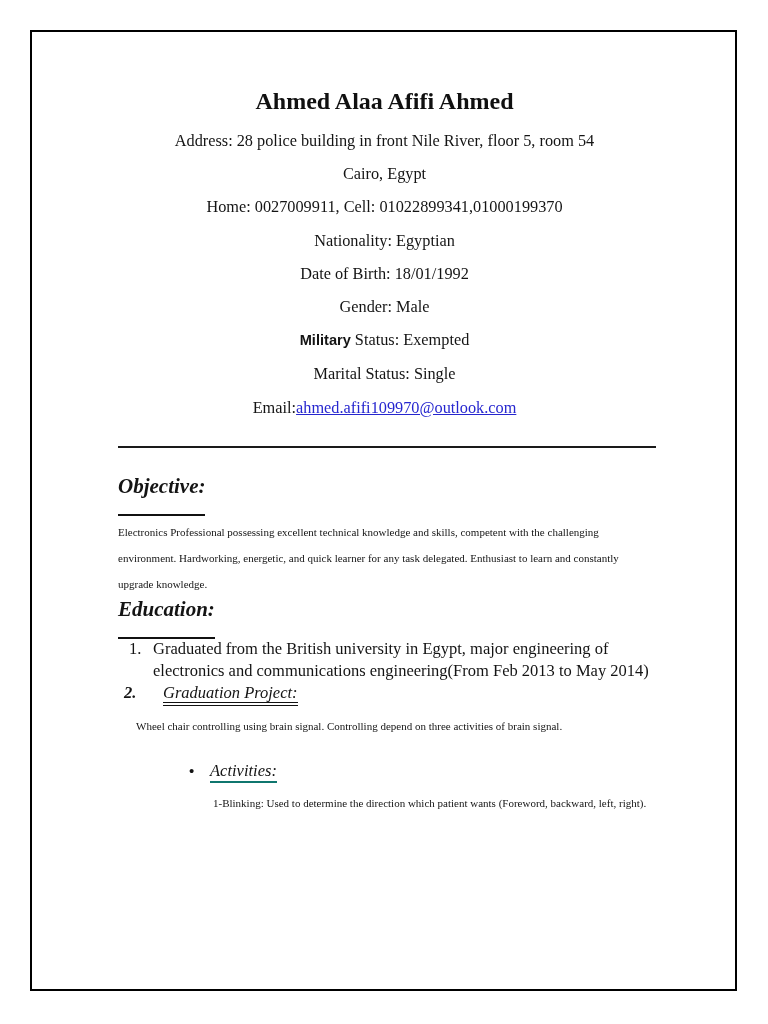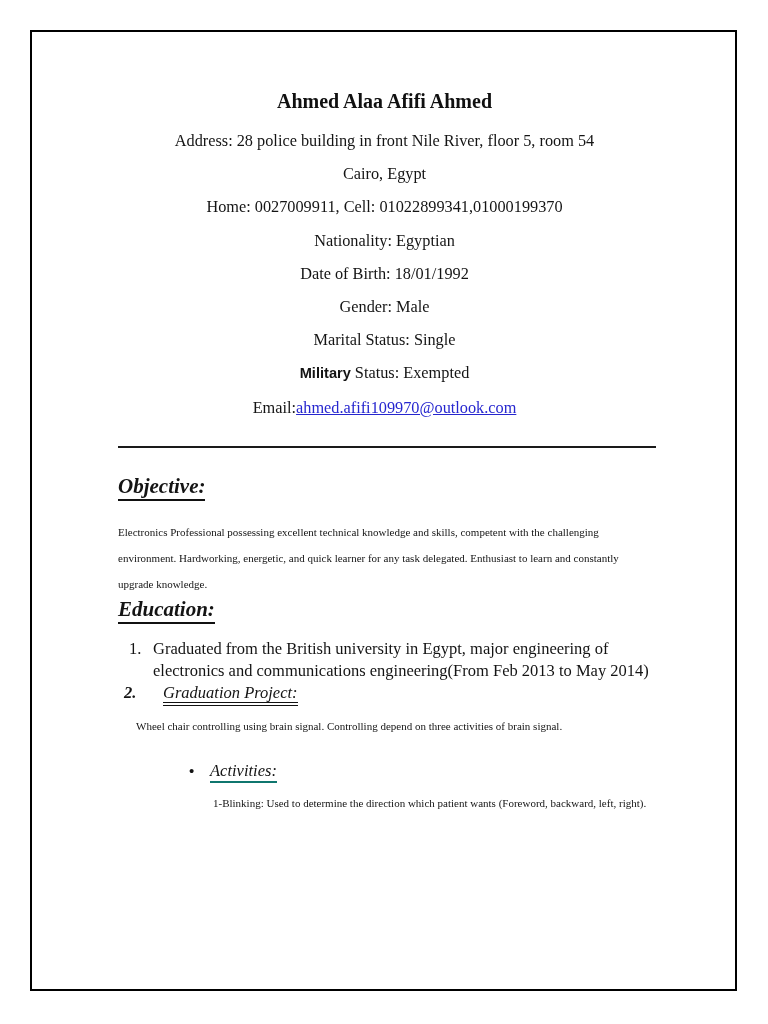--- a/index.html
+++ b/index.html
@@ -14,21 +14,21 @@
     position:absolute;
     left:30px; top:30px;
     width:707px; height:961px;
     border:2px solid #000000;
     background:#ffffff;
   }
   .content { padding:0 84px 0 86px; }
 
   h1.name {
     margin-top:57px;
-    font-size:20px;
+    font-size:24px;
     line-height:24px;
     font-weight:bold;
     text-align:center;
     color:#101010;
   }
   .contact { margin-top:11px; }
   .contact p {
     font-size:16.3px;
     line-height:33.2px;
     text-align:center;
@@ -53,21 +53,21 @@
   h2.section {
     font-size:21px;
     line-height:25px;
     font-weight:bold;
     font-style:italic;
   }
   h2.objective-h { margin-top:26px; }
   h2.education-h { margin-top:0; }
   h2.section .u {
     border-bottom:2px solid #111;
-    padding-bottom:1px;
+    padding-bottom:16px;
   }
   p.body { font-size:11px; }
   p.obj {
     margin-top:20px;
     line-height:26px;
     width:533px;
   }
   .oli {
     display:flex;
     font-size:16.5px;
@@ -119,22 +119,22 @@
 
     <h1 class="name">Ahmed Alaa Afifi Ahmed</h1>
 
     <div class="contact">
       <p>Address: 28 police building in front Nile River, floor 5, room 54</p>
       <p>Cairo, Egypt</p>
       <p>Home: 0027009911, Cell: 01022899341,01000199370</p>
       <p>Nationality: Egyptian</p>
       <p>Date of Birth: 18/01/1992</p>
       <p>Gender: Male</p>
+      <p><span class="mil">Military</span><span> Status: Exempted</span></p>
       <p>Marital Status: Single</p>
-      <p><span class="mil">Military</span><span> Status: Exempted</span></p>
       <p><span>Email:</span><a href="#" class="email-link" style="color: rgb(38, 38, 207);">ahmed.afifi109970@outlook.com</a></p>
     </div>
 
     <div class="divider"></div>
 
     <h2 class="section objective-h"><span class="u">Objective:</span></h2>
 
     <p class="body obj">Electronics Professional possessing excellent technical knowledge and skills, competent with the challenging environment. Hardworking, energetic, and quick learner for any task delegated. Enthusiast to learn and constantly upgrade knowledge.</p>
 
     <h2 class="section education-h"><span class="u">Education:</span></h2>

